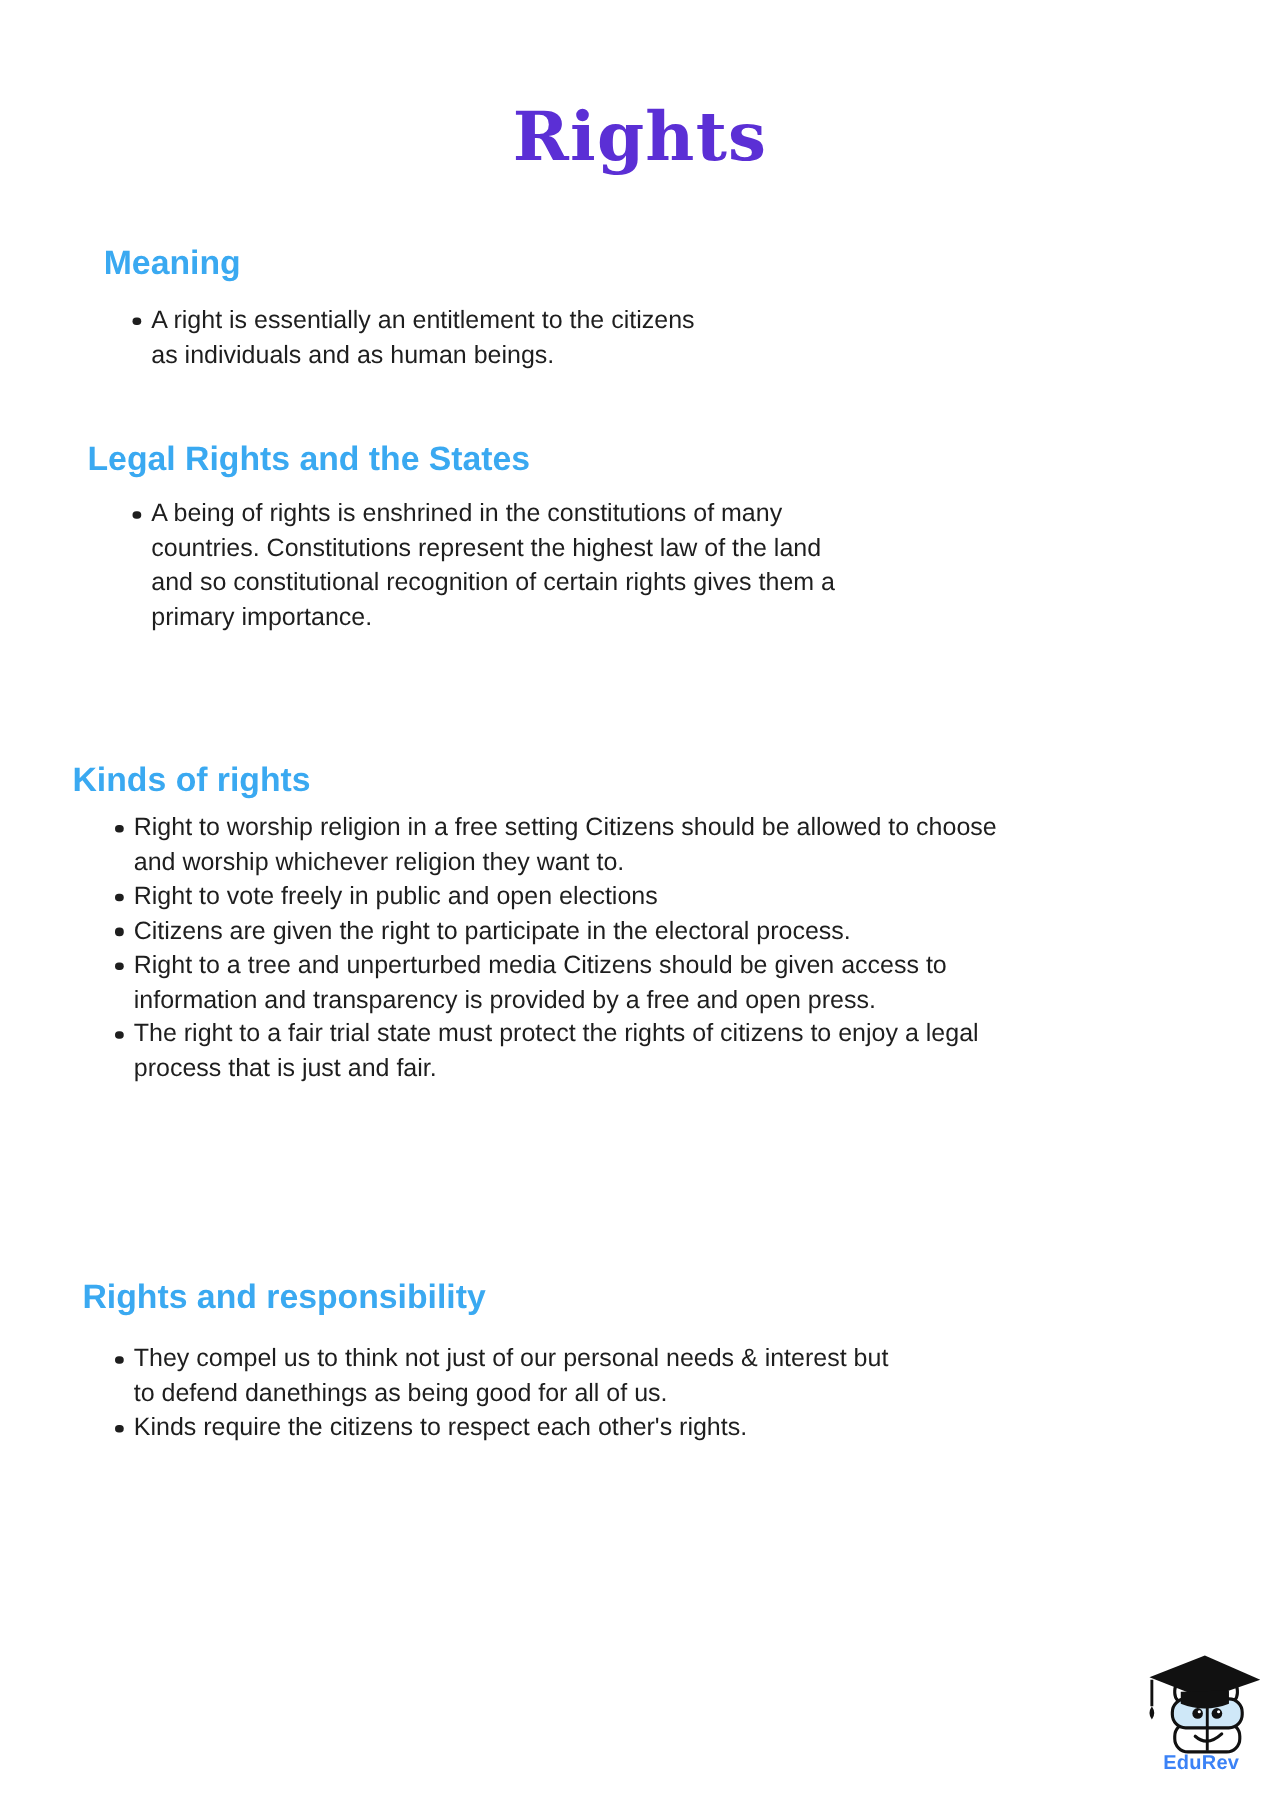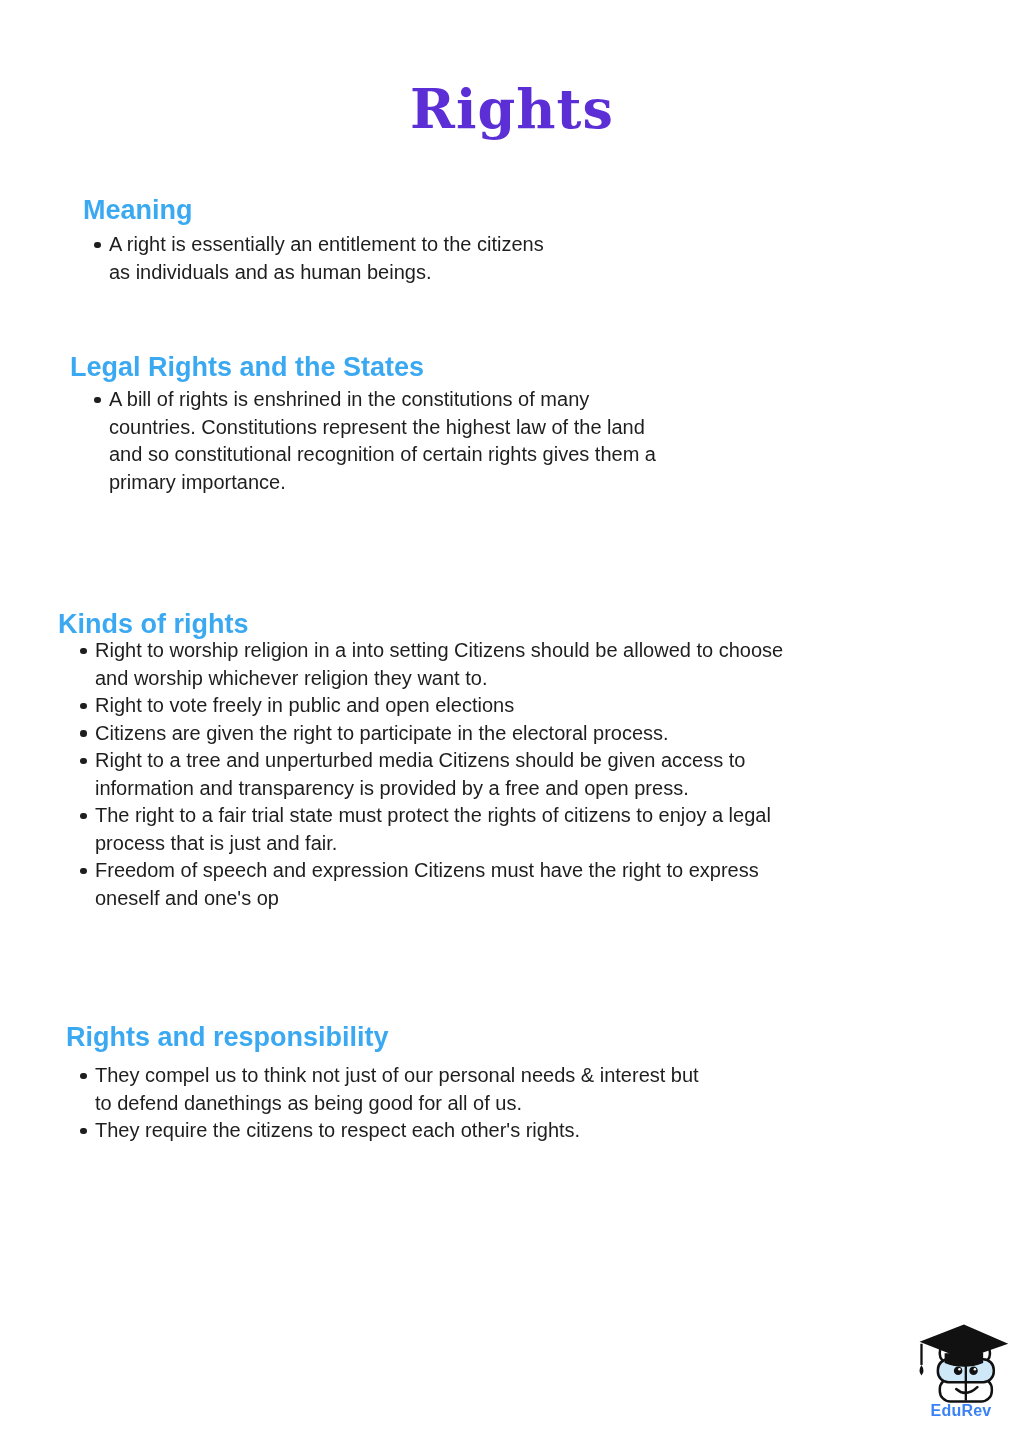--- a/index.html
+++ b/index.html
@@ -23,21 +23,21 @@
     font-weight:700;font-size:54px;line-height:1.25;
     color:var(--title-color);
     letter-spacing:1px;
   }
   .section-heading{
     position:absolute;
     font-weight:700;font-size:27px;line-height:1.1;
     color:var(--heading-color);
   }
   ul.bullet-list{
-    position:absolute;margin:0;padding:0;list-style:none;
+    position:absolute;margin:12px;padding:0;list-style:none;
   }
   ul.bullet-list li{
     position:relative;
     padding-left:17px;
     font-size:20px;line-height:27.5px;
     white-space:pre-line;
     color:var(--body-color);
   }
   ul.bullet-list li::before{
     content:"";
@@ -73,45 +73,43 @@
   <h1 class="page-title">Rights</h1>
 
   <h2 class="section-heading" id="heading-0">Meaning</h2>
   <ul class="bullet-list" id="list-0">
       <li>A right is essentially an entitlement to the citizens
 as individuals and as human beings.</li>
     </ul>
 
   <h2 class="section-heading" id="heading-1">Legal Rights and the States</h2>
   <ul class="bullet-list" id="list-1">
-      <li>A bill of rights is enshrined in the constitutions of many
+      <li>A being of rights is enshrined in the constitutions of many
 countries. Constitutions represent the highest law of the land
 and so constitutional recognition of certain rights gives them a
 primary importance.</li>
     </ul>
 
   <h2 class="section-heading" id="heading-2">Kinds of rights</h2>
   <ul class="bullet-list" id="list-2">
-      <li>Right to worship religion in a into setting Citizens should be allowed to choose
+      <li>Right to worship religion in a free setting Citizens should be allowed to choose
 and worship whichever religion they want to.</li>
       <li>Right to vote freely in public and open elections</li>
       <li>Citizens are given the right to participate in the electoral process.</li>
       <li>Right to a tree and unperturbed media Citizens should be given access to
 information and transparency is provided by a free and open press.</li>
       <li>The right to a fair trial state must protect the rights of citizens to enjoy a legal
 process that is just and fair.</li>
-      <li>Freedom of speech and expression Citizens must have the right to express
-oneself and one's op</li>
     </ul>
 
   <h2 class="section-heading" id="heading-3">Rights and responsibility</h2>
   <ul class="bullet-list" id="list-3">
       <li>They compel us to think not just of our personal needs &amp; interest but
 to defend danethings as being good for all of us.</li>
-      <li>They require the citizens to respect each other's rights.</li>
+      <li>Kinds require the citizens to respect each other's rights.</li>
     </ul>
 
   <div class="logo">
     <span>
       <svg width="106" height="82" viewBox="0 0 110 84" aria-hidden="true">
 
         <rect x="33" y="22" width="52" height="20" rx="9" fill="#ffffff" stroke="#111" stroke-width="2.6"></rect>
         <rect x="33" y="58" width="54" height="24" rx="11" fill="#ffffff" stroke="#111" stroke-width="2.6"></rect>
         <rect x="31" y="38" width="58" height="24" rx="11" fill="#cfe8f8" stroke="#111" stroke-width="2.6"></rect>
         <line x1="60" y1="24" x2="60" y2="81" stroke="#111" stroke-width="2.4"></line>

